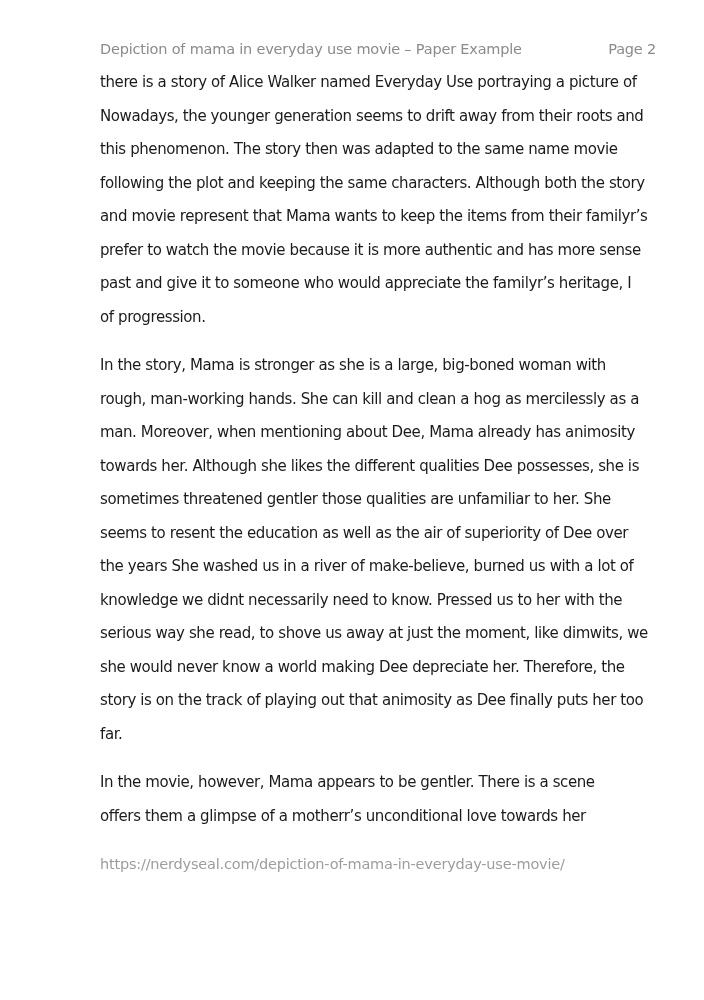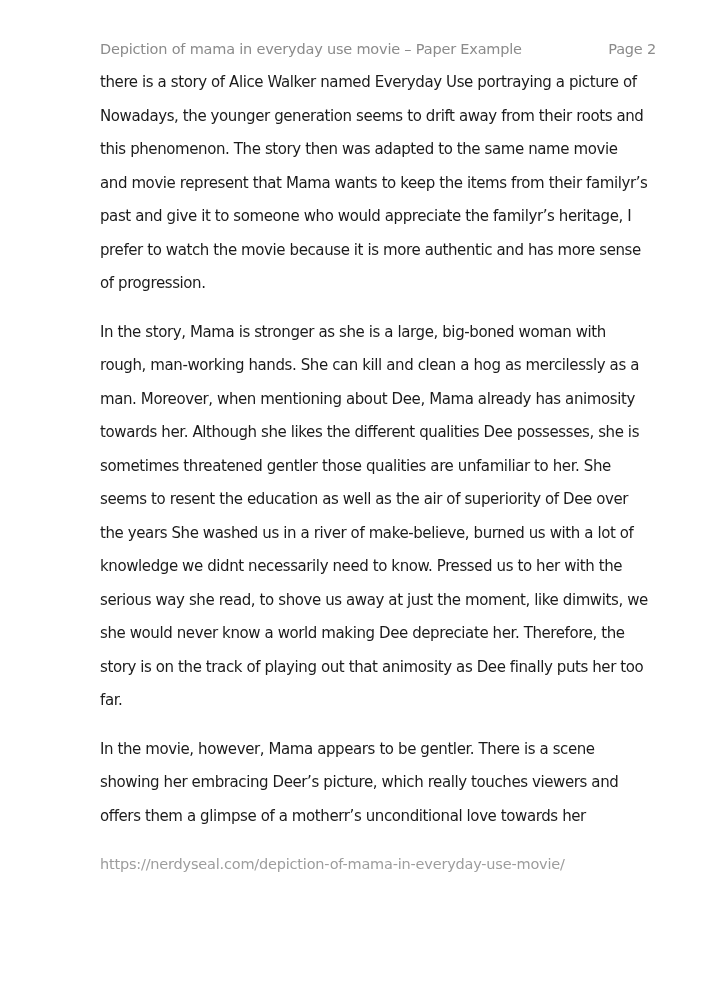--- a/index.html
+++ b/index.html
@@ -62,41 +62,41 @@
   <div class="doc-header">
     <span>Depiction of mama in everyday use movie – Paper Example</span>
     <span>Page 2</span>
   </div>
   <div class="doc-body">
 
     <div class="paragraph">
         <div class="line">there is a story of Alice Walker named Everyday Use portraying a picture of</div>
         <div class="line">Nowadays, the younger generation seems to drift away from their roots and</div>
         <div class="line">this phenomenon. The story then was adapted to the same name movie</div>
+        <div class="line">following the plot and keeping the same characters. Although both the story</div>
         <div class="line">and movie represent that Mama wants to keep the items from their familyr’s</div>
+        <div class="line">prefer to watch the movie because it is more authentic and has more sense</div>
         <div class="line">past and give it to someone who would appreciate the familyr’s heritage, I</div>
-        <div class="line">prefer to watch the movie because it is more authentic and has more sense</div>
         <div class="line">of progression.</div>
       </div>
       <div class="paragraph">
         <div class="line">In the story, Mama is stronger as she is a large, big-boned woman with</div>
         <div class="line">rough, man-working hands. She can kill and clean a hog as mercilessly as a</div>
         <div class="line">man. Moreover, when mentioning about Dee, Mama already has animosity</div>
         <div class="line">towards her. Although she likes the different qualities Dee possesses, she is</div>
         <div class="line">sometimes threatened gentler those qualities are unfamiliar to her. She</div>
         <div class="line">seems to resent the education as well as the air of superiority of Dee over</div>
         <div class="line">the years She washed us in a river of make-believe, burned us with a lot of</div>
         <div class="line">knowledge we didnt necessarily need to know. Pressed us to her with the</div>
         <div class="line">serious way she read, to shove us away at just the moment, like dimwits, we</div>
         <div class="line">she would never know a world making Dee depreciate her. Therefore, the</div>
         <div class="line">story is on the track of playing out that animosity as Dee finally puts her too</div>
         <div class="line">far.</div>
       </div>
       <div class="paragraph">
         <div class="line">In the movie, however, Mama appears to be gentler. There is a scene</div>
-        <div class="line">showing her embracing Deer’s picture, which really touches viewers and</div>
         <div class="line">offers them a glimpse of a motherr’s unconditional love towards her</div>
       </div>
       <div class="doc-footer">
       <span>https://nerdyseal.com/depiction-of-mama-in-everyday-use-movie/</span>
     </div>
   </div>
 </div>
 
 </body></html>

